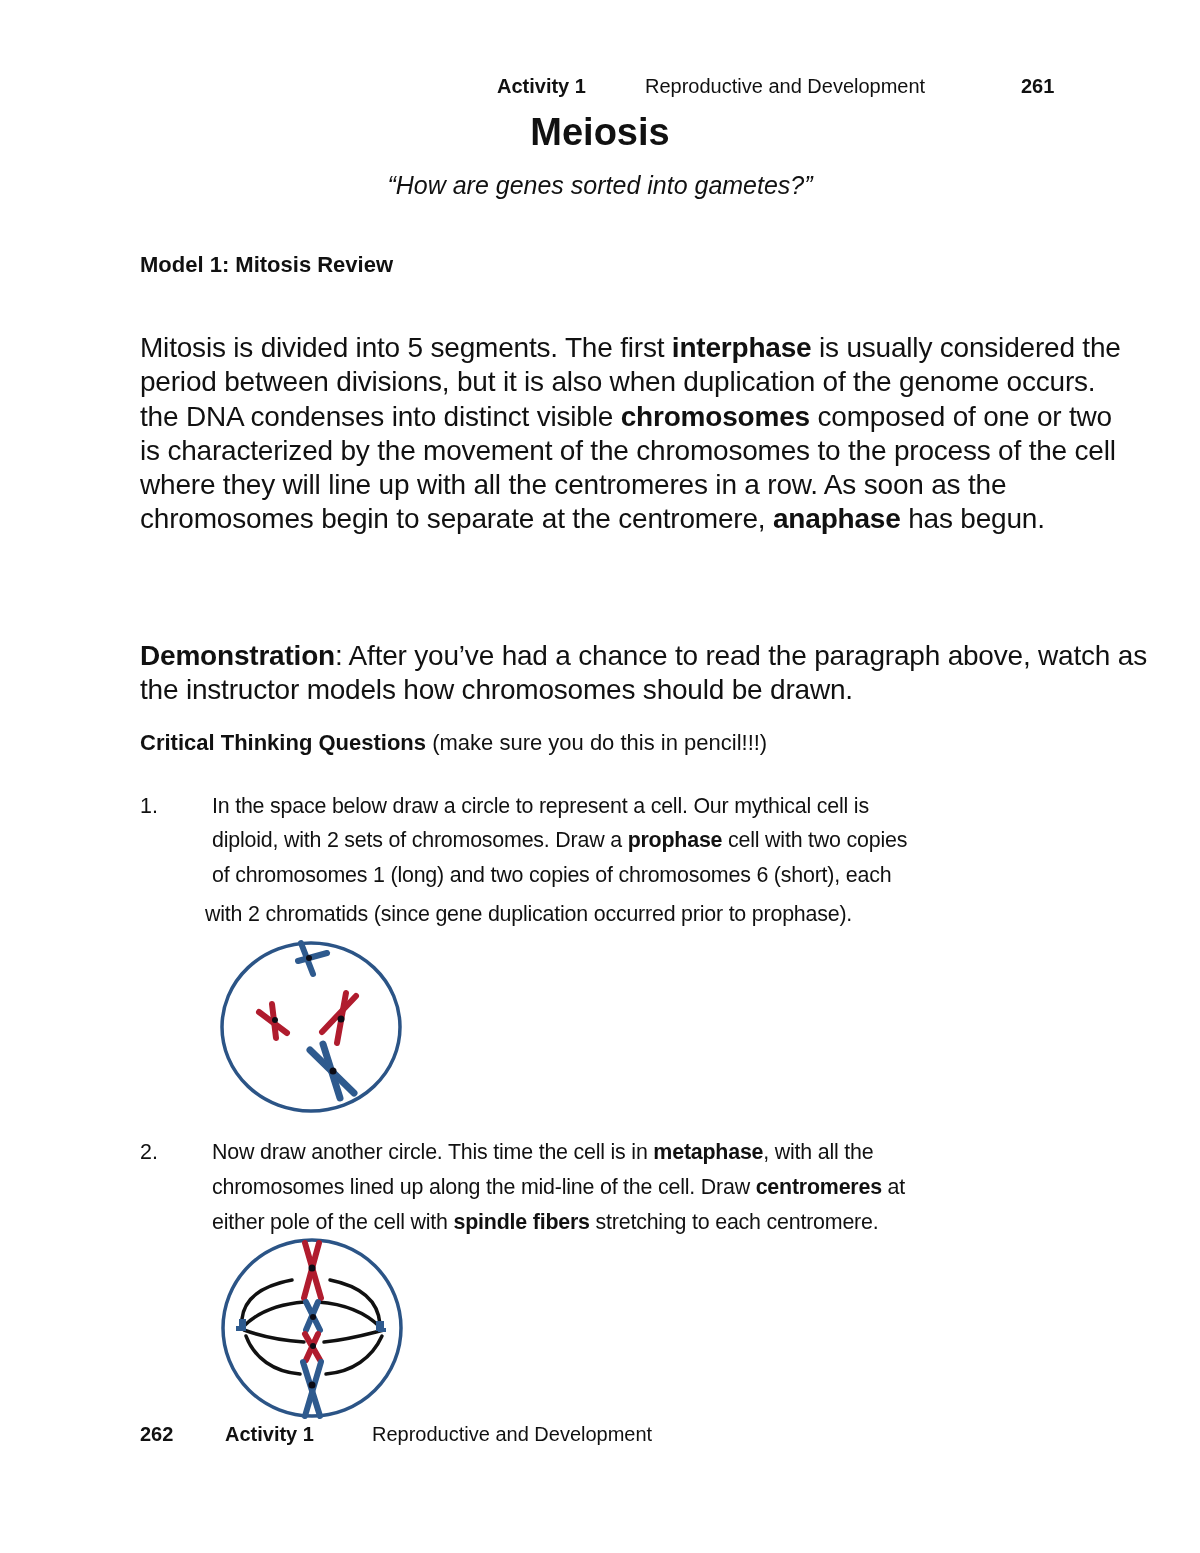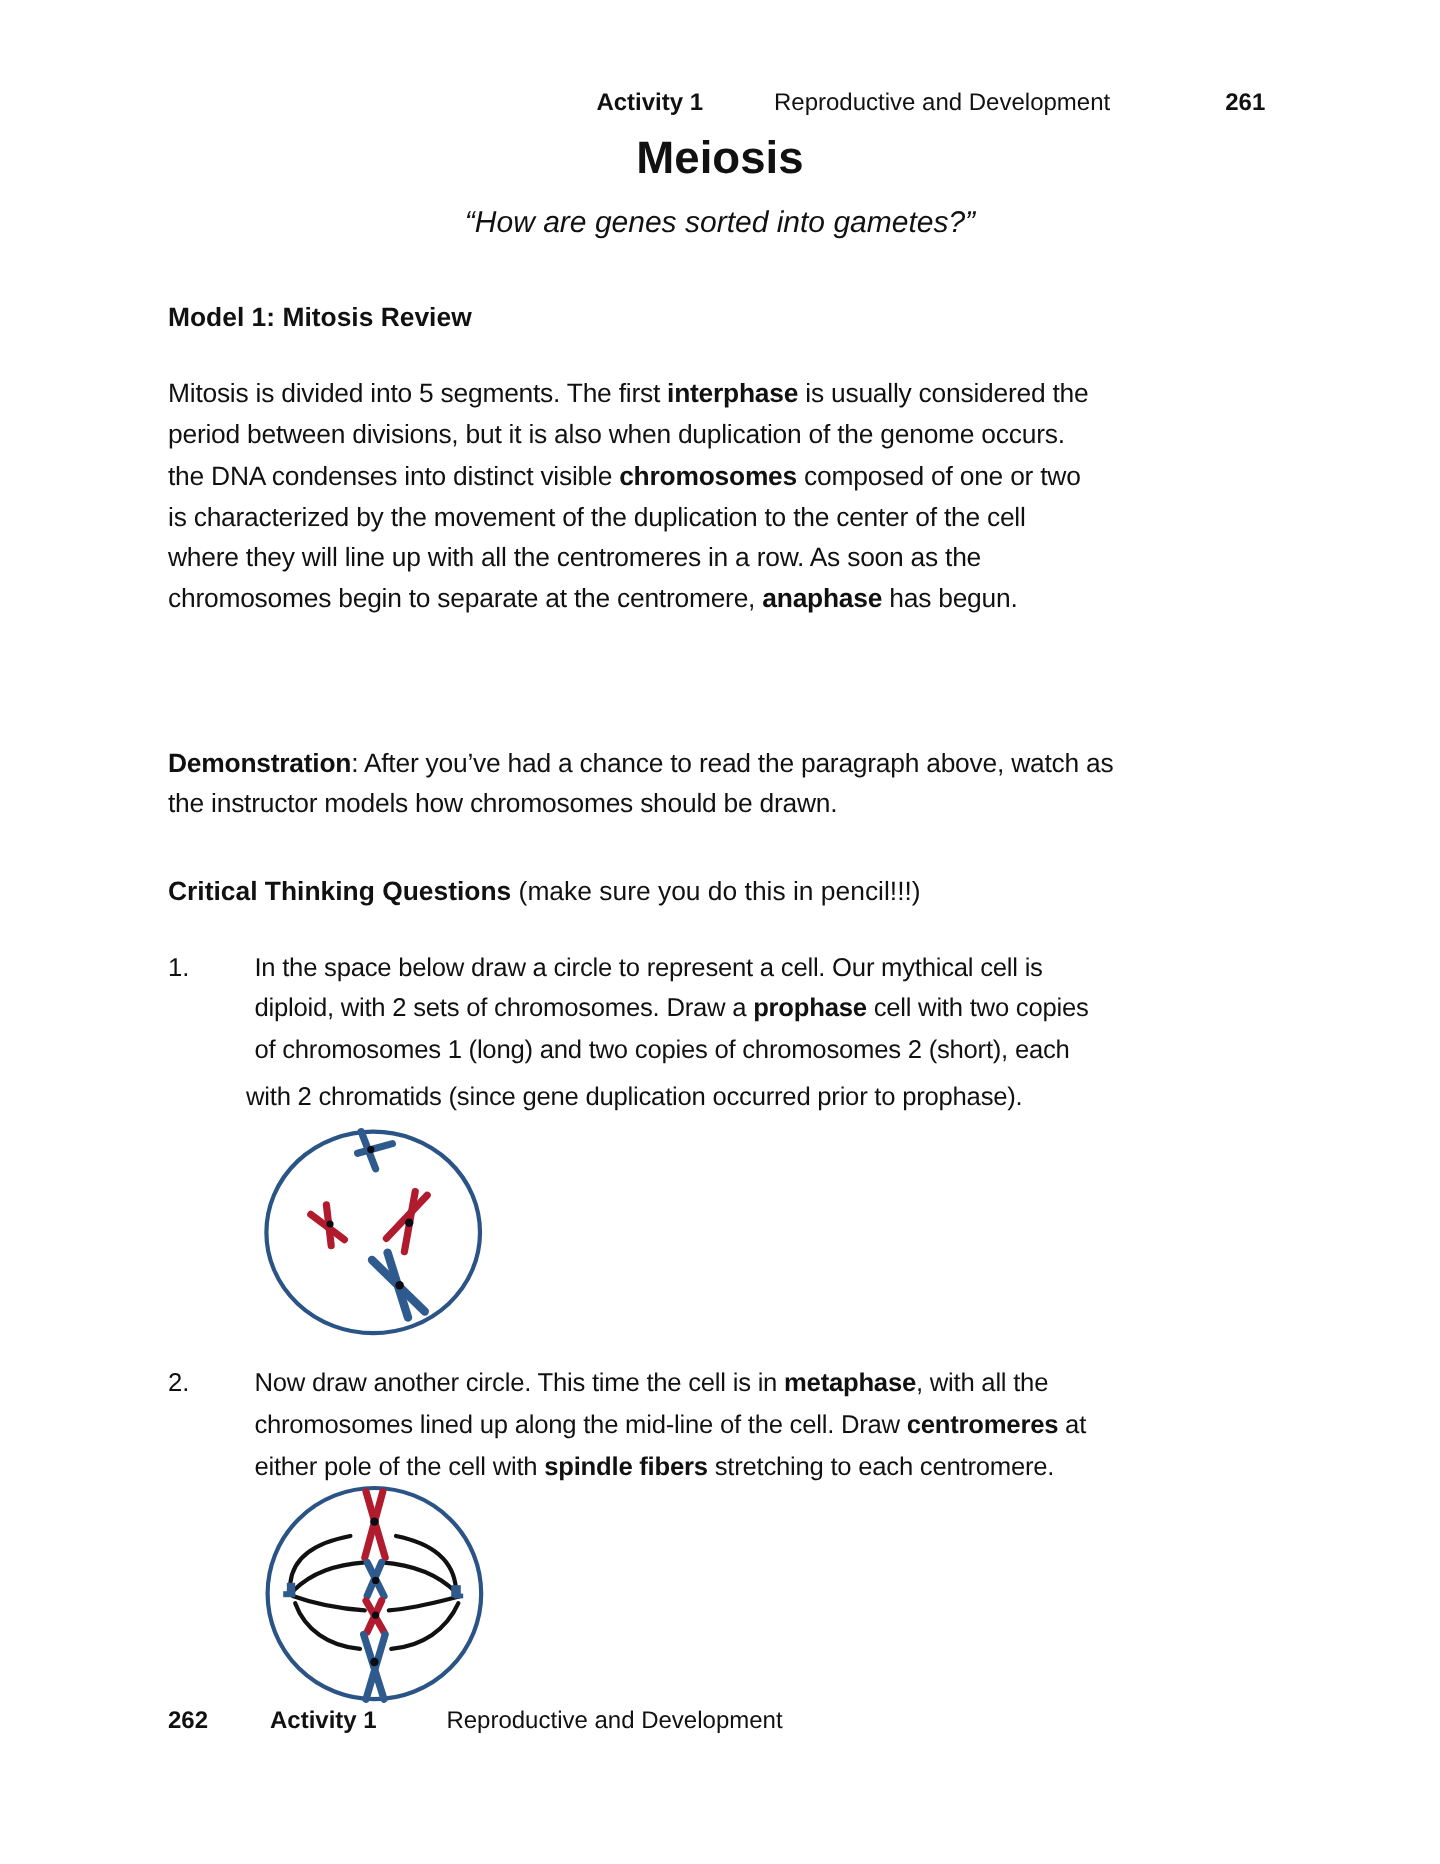--- a/index.html
+++ b/index.html
@@ -8,21 +8,21 @@
     font-family: "Liberation Sans", "DejaVu Sans", sans-serif;
     color: #111111;
   }
   .abs { position: absolute; }
   .hdr { font-size: 20px; line-height: 24px; white-space: nowrap; }
   .bold { font-weight: bold; }
   .title { font-size: 38px; font-weight: bold; line-height: 44px; left: 0; width: 1200px; text-align: center; }
   .subtitle { font-size: 25px; font-style: italic; line-height: 30px; left: 0; width: 1200px; text-align: center; }
   .h2 { font-size: 22px; font-weight: bold; line-height: 30px; white-space: nowrap; }
   .h2 .normal { font-weight: normal; text-align: center; }
-  .para { font-size: 22px; line-height: 34.3px; width: 930px; left: 140px; letter-spacing: -0.2px; }
+  .para { font-size: 28px; line-height: 34.3px; width: 930px; left: 140px; letter-spacing: -0.2px; margin-top: 20px; }
   .para .ln { display: block; white-space: nowrap; }
   .qnum { font-size: 21.4px; line-height: 34.5px; }
   .q { font-size: 21.4px; line-height: 34.5px; white-space: nowrap; letter-spacing: -0.2px; }
   b { font-weight: bold; }
   svg { position: absolute; overflow: visible; }
 </style>
 </head>
 <body>
 
 <div class="abs hdr bold" style="left:497px; top:74px;">Activity 1</div>
@@ -31,38 +31,38 @@
 
 <div class="abs title" style="top:110px;">Meiosis</div>
 <div class="abs subtitle" style="top:170px;">“How are genes sorted into gametes?”</div>
 
 <div class="abs h2" style="left:140px; top:250px;">Model 1: Mitosis Review</div>
 
 <div class="abs para" style="top:311px;">
   <span class="ln"><span>Mitosis is divided into 5 segments. The first </span><b>interphase</b><span> is usually considered the</span></span>
   <span class="ln"><span>period between divisions, but it is also when duplication of the genome occurs.</span></span>
   <span class="ln"><span>the DNA condenses into distinct visible </span><b>chromosomes</b><span> composed of one or two</span></span>
-  <span class="ln"><span>is characterized by the movement of the duplication to the center of the cell</span></span>
+  <span class="ln"><span>is characterized by the movement of the chromosomes to the process of the cell</span></span>
   <span class="ln"><span>where they will line up with all the centromeres in a row. As soon as the</span></span>
   <span class="ln"><span>chromosomes begin to separate at the centromere, </span><b>anaphase</b><span> has begun.</span></span>
 </div>
 
 <div class="abs para" style="top:619px;">
   <span class="ln"><b>Demonstration</b><span>: After you’ve had a chance to read the paragraph above, watch as</span></span>
   <span class="ln">the instructor models how chromosomes should be drawn.</span>
 </div>
 
 <div class="abs h2" style="left:140px; top:728px;">
   <span>Critical Thinking Questions</span><span class="normal"> (make sure you do this in pencil!!!)</span>
 </div>
 
 <div class="abs qnum" style="left:140px; top:789px;">1.</div>
 <div class="abs q" style="left:212px; top:789px;"><span>In the space below draw a circle to represent a cell. Our mythical cell is</span></div>
 <div class="abs q" style="left:212px; top:823px;"><span>diploid, with 2 sets of chromosomes. Draw a </span><b>prophase</b><span> cell with two copies</span></div>
-<div class="abs q" style="left:212px; top:858px;"><span>of chromosomes 1 (long) and two copies of chromosomes 2 (short), each</span></div>
+<div class="abs q" style="left:212px; top:858px;"><span>of chromosomes 1 (long) and two copies of chromosomes 6 (short), each</span></div>
 <div class="abs q" style="left:205px; top:897px;"><span>with 2 chromatids (since gene duplication occurred prior to prophase).</span></div>
 
 <svg style="left:220px; top:940px;" width="184" height="175" viewBox="0 0 184 175">
   <g>
     <ellipse cx="91" cy="87" rx="89" ry="84" fill="none" stroke="#2b5486" stroke-width="3.5"></ellipse>
   </g>
 
   <g stroke="#2e5a8e" stroke-width="6" stroke-linecap="round">
     <line x1="81" y1="3" x2="93" y2="34"></line>
     <line x1="78" y1="21" x2="107" y2="13"></line>

